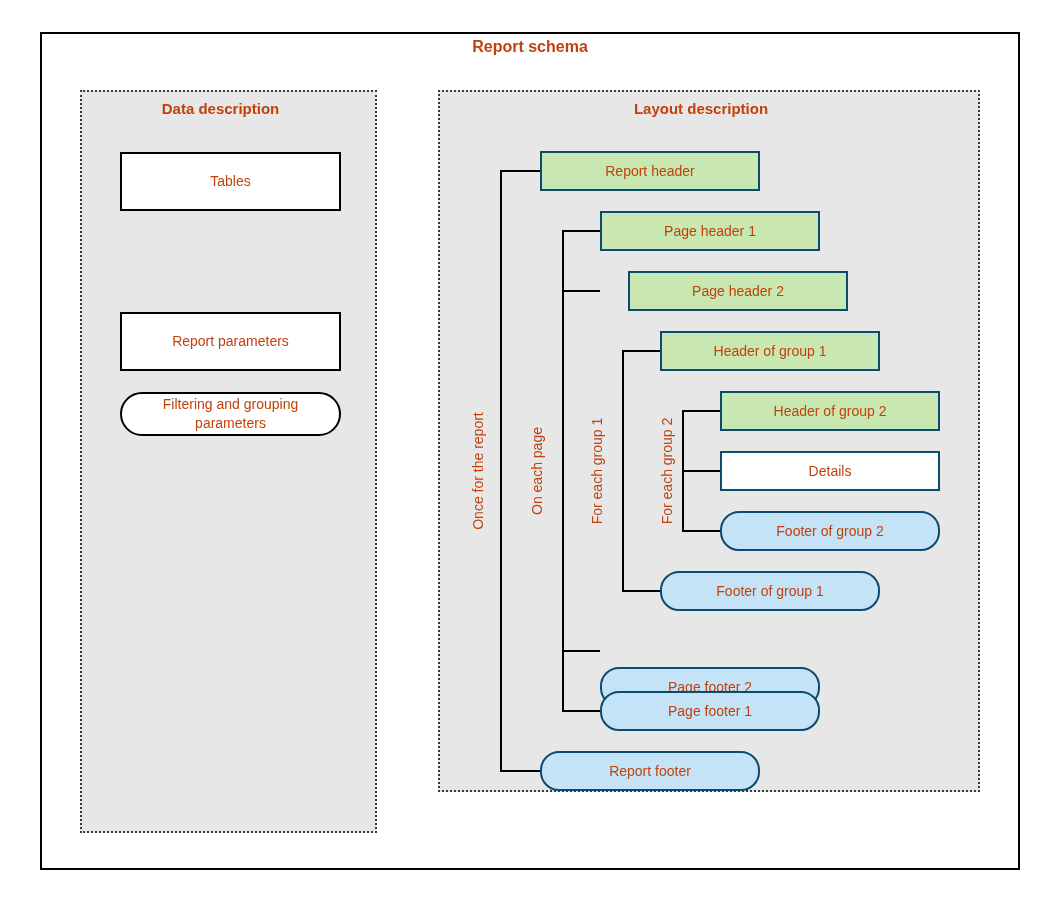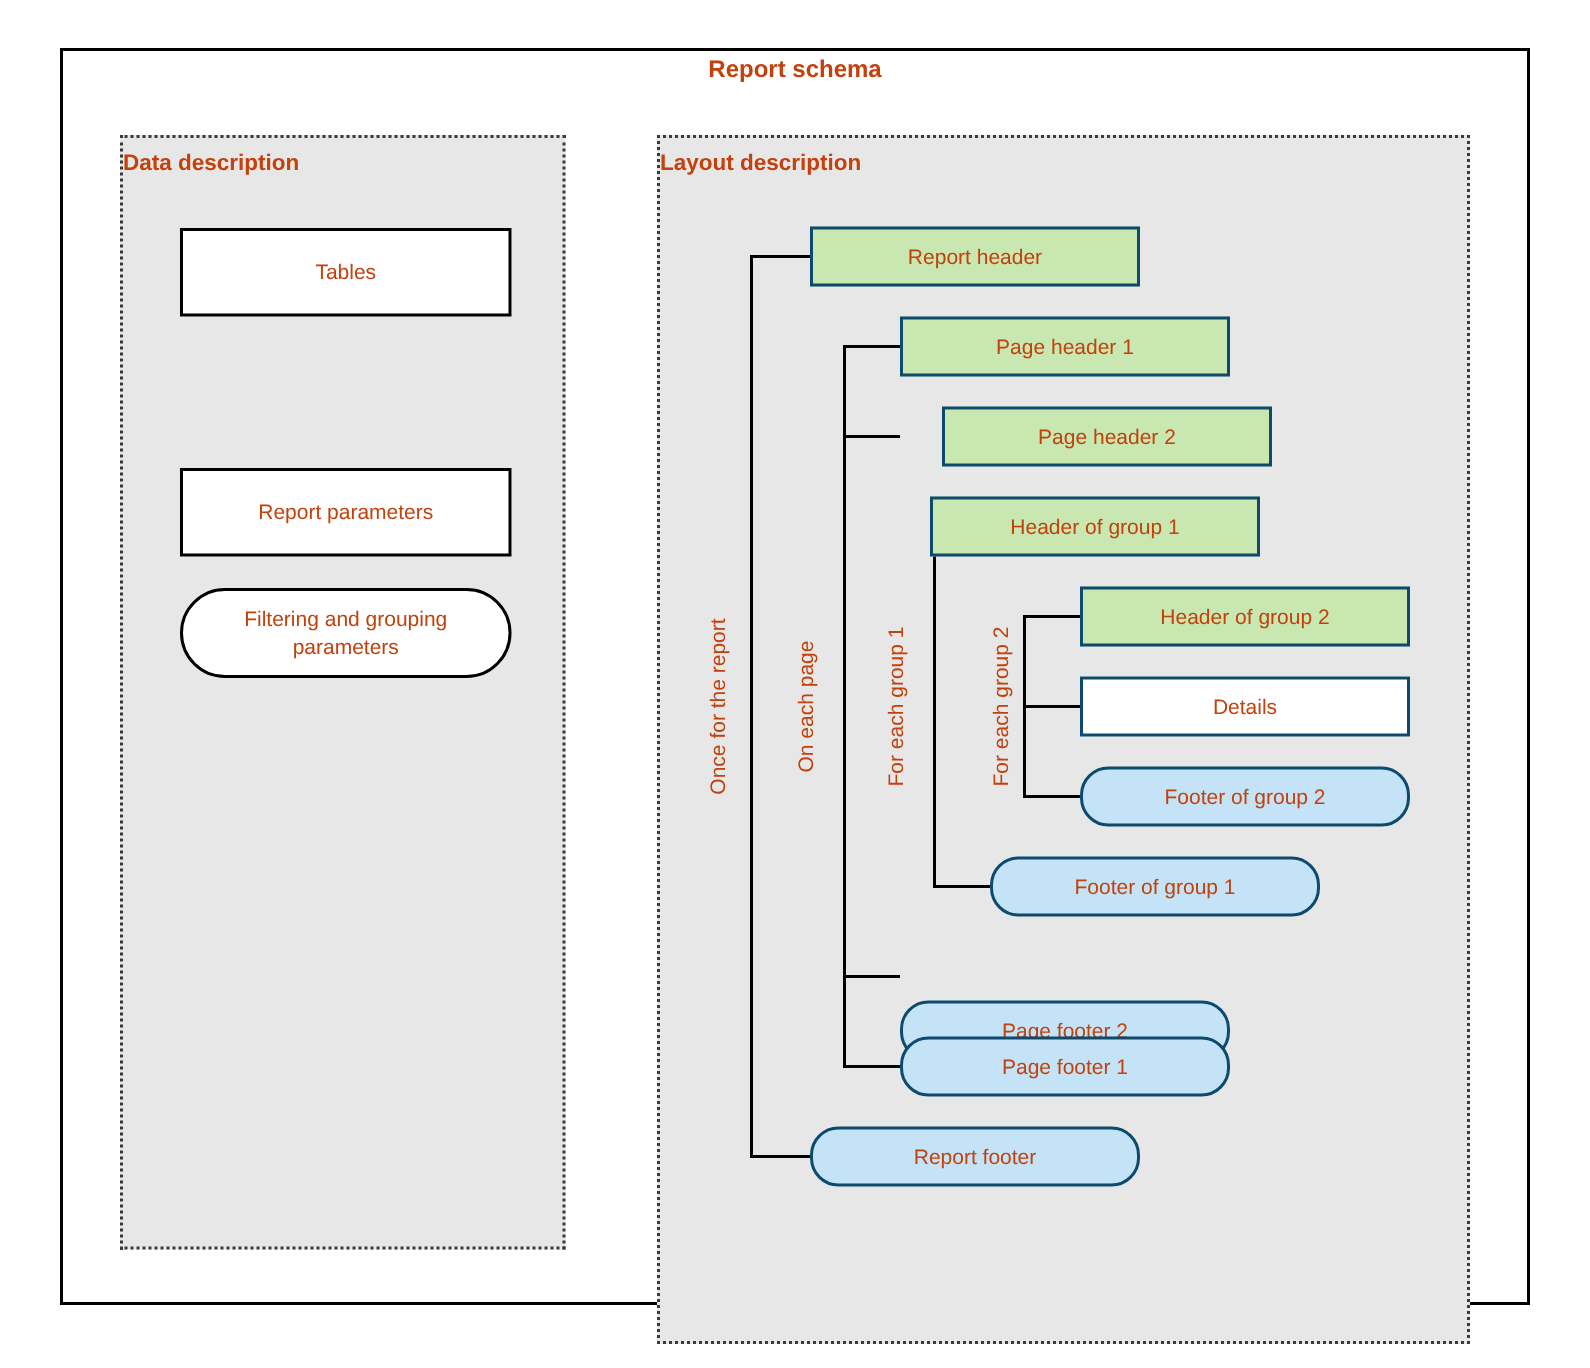--- a/index.html
+++ b/index.html
@@ -31,20 +31,21 @@
   .panel {
     position: absolute;
     background: var(--panel_bg, #e7e7e7);
     border: 2px dotted #3a3a3a;
     box-sizing: border-box;
   }
   .panel-title {
     position: absolute;
     left: 0; right: 16px;
     top: 8px;
+    text-align: center;
     font-size: 15px;
     font-weight: bold;
   }
   .dbox {
     position: absolute;
     left: 120px;
     width: 221px;
     height: 59px;
     background: var(--node_white, #ffffff);
     border: 2px solid #000000;
@@ -93,23 +94,23 @@
 <div class="canvas">
 
   <div class="outer"></div>
   <div class="main-title">Report schema</div>
 
   <div class="panel" style="left:80px; top:90px; width:297px; height:743px;">
     <div class="panel-title">Data description</div>
   </div>
   <div class="dbox" style="top:152px;">Tables</div>
   <div class="dbox" style="top:312px;">Report parameters</div>
-  <div class="dbox" style="top:392px; height:60px;border-radius:30px;">Filtering and grouping parameters</div>
+  <div class="dbox" style="top:392px; height:44px;border-radius:30px;">Filtering and grouping parameters</div>
 
-  <div class="panel" style="left:438px; top:90px; width:542px; height:806px;">
+  <div class="panel" style="left:438px; top:90px; width:542px; height:702px;">
     <div class="panel-title">Layout description</div>
   </div>
 
   <div class="ln" style="left:500px; top:170px; width:2px; height:602px;"></div>
   <div class="ln" style="left:500px; top:170px; width:40px; height:2px;"></div>
   <div class="ln" style="left:500px; top:770px; width:40px; height:2px;"></div>
   <div class="vlabel" style="left:368px; top:461px;">Once for the report</div>
 
   <div class="ln" style="left:562px; top:230px; width:2px; height:482px;"></div>
   <div class="ln" style="left:562px; top:230px; width:38px; height:2px;"></div>
@@ -125,21 +126,21 @@
 
   <div class="ln" style="left:682px; top:410px; width:2px; height:122px;"></div>
   <div class="ln" style="left:682px; top:410px; width:38px; height:2px;"></div>
   <div class="ln" style="left:682px; top:470px; width:38px; height:2px;"></div>
   <div class="ln" style="left:682px; top:530px; width:38px; height:2px;"></div>
   <div class="vlabel" style="left:557px; top:461px;">For each group 2</div>
 
   <div class="node green" style="left:540px; top:151px;">Report header</div>
   <div class="node green" style="left:600px; top:211px;">Page header 1</div>
   <div class="node green" style="left:628px; top:271px;">Page header 2</div>
-  <div class="node green" style="left:620px; top:331px;">Header of group 1</div>
+  <div class="node green" style="left:660px; top:331px;">Header of group 1</div>
   <div class="node green" style="left:720px; top:391px;">Header of group 2</div>
   <div class="node" style="left:720px; top:451px;">Details</div>
   <div class="node blue" style="left:720px; top:511px;">Footer of group 2</div>
   <div class="node blue" style="left:660px; top:571px;">Footer of group 1</div>
   <div class="node blue" style="left:600px; top:631px;margin-top:36px;">Page footer 2</div>
   <div class="node blue" style="left:600px; top:691px;">Page footer 1</div>
   <div class="node blue" style="left:540px; top:751px;">Report footer</div>
 
 </div>
 

